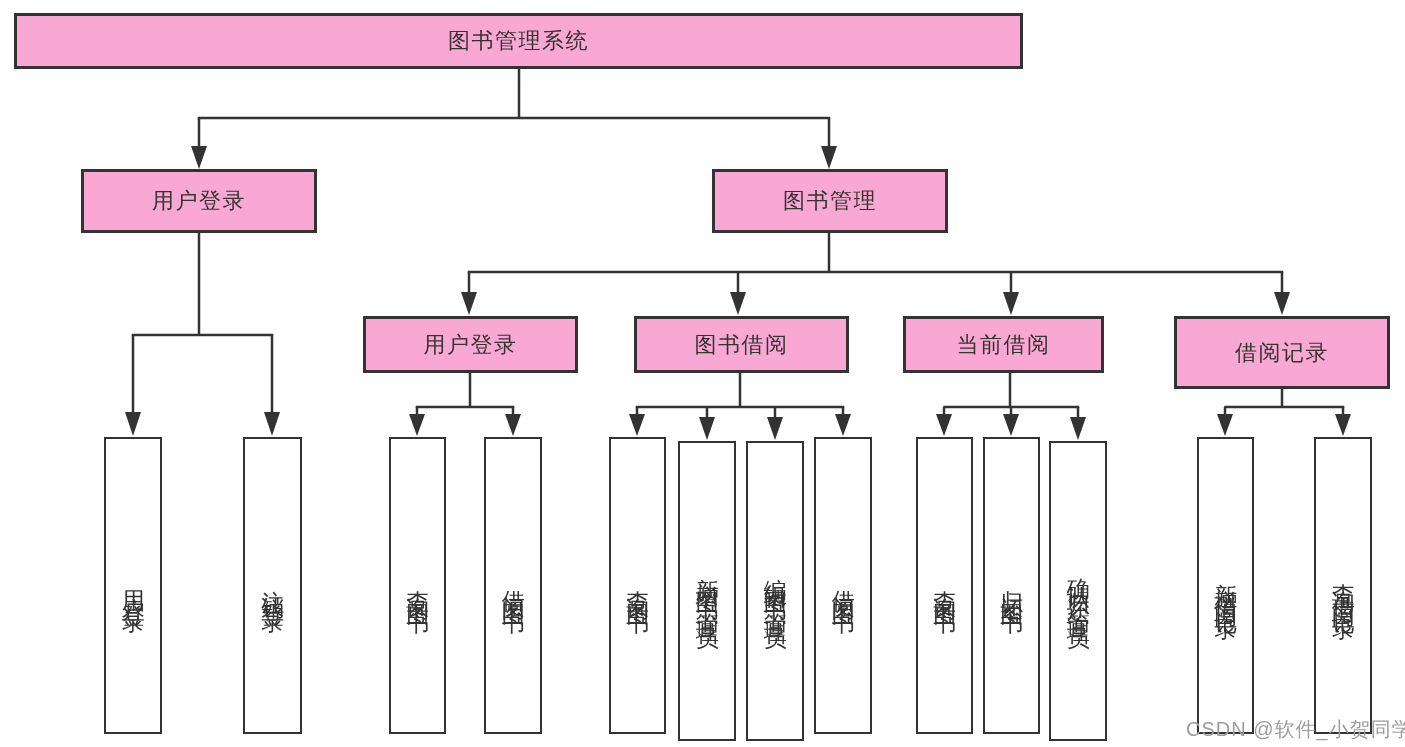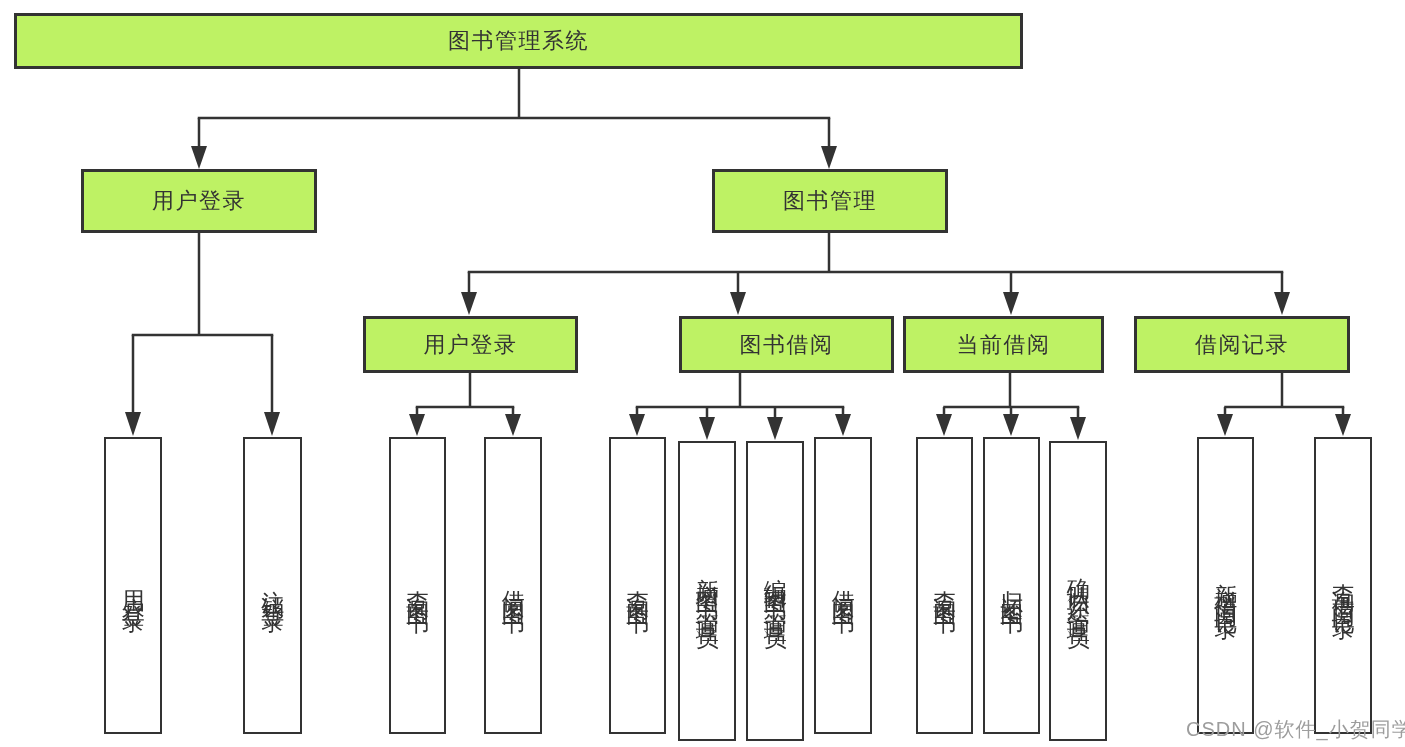--- a/index.html
+++ b/index.html
@@ -8,21 +8,21 @@
     width:1405px; height:747px;
     background:var(--background,#ffffff);
     font-family:"Liberation Sans", sans-serif;
     color:var(--text,#333333);
     overflow:hidden;
   }
   .wires { position:absolute; left:0; top:0; width:1405px; height:747px; }
   .hbox {
     position:absolute; box-sizing:border-box;
     border:3px solid var(--box_border,#333333);
-    background:#bef264;
+    background:#f9a8d4;
     display:flex; align-items:center; justify-content:center;
     font-size:22px; letter-spacing:1.5px;
   }
   .vbox {
     position:absolute; box-sizing:border-box;
     border:2.5px solid var(--box_border,#333333);
     background:#ffffff;
     display:flex; align-items:center; justify-content:center;
   }
   .vtext {
@@ -127,27 +127,27 @@
   <div class="hbox" style="left:81px; top:169px; width:236px; height:64px;">
     <span>用户登录</span>
   </div>
   <div class="hbox" style="left:712px; top:169px; width:236px; height:64px;font-family:Liberation Serif, serif;">
     <span>图书管理</span>
   </div>
 
   <div class="hbox" style="left:363px; top:316px; width:215px; height:57px;">
     <span>用户登录</span>
   </div>
-  <div class="hbox" style="left:634px; top:316px; width:215px; height:57px;margin-left:45px;">
+  <div class="hbox" style="left:634px; top:316px; width:215px; height:57px;">
     <span>图书借阅</span>
   </div>
   <div class="hbox" style="left:903px; top:316px; width:201px; height:57px;">
     <span>当前借阅</span>
   </div>
-  <div class="hbox" style="left:1134px; top:316px; width:216px; height:57px;text-align:right;">
+  <div class="hbox" style="left:1174px; top:316px; width:216px; height:73px;text-align:right;">
     <span>借阅记录</span>
   </div>
 
   <div class="vbox" style="left:104px; top:437px; width:58px; height:297px;">
     <span class="vtext">用户登录</span>
   </div>
   <div class="vbox" style="left:243px; top:437px; width:59px; height:297px;">
     <span class="vtext">注销登录</span>
   </div>
 

